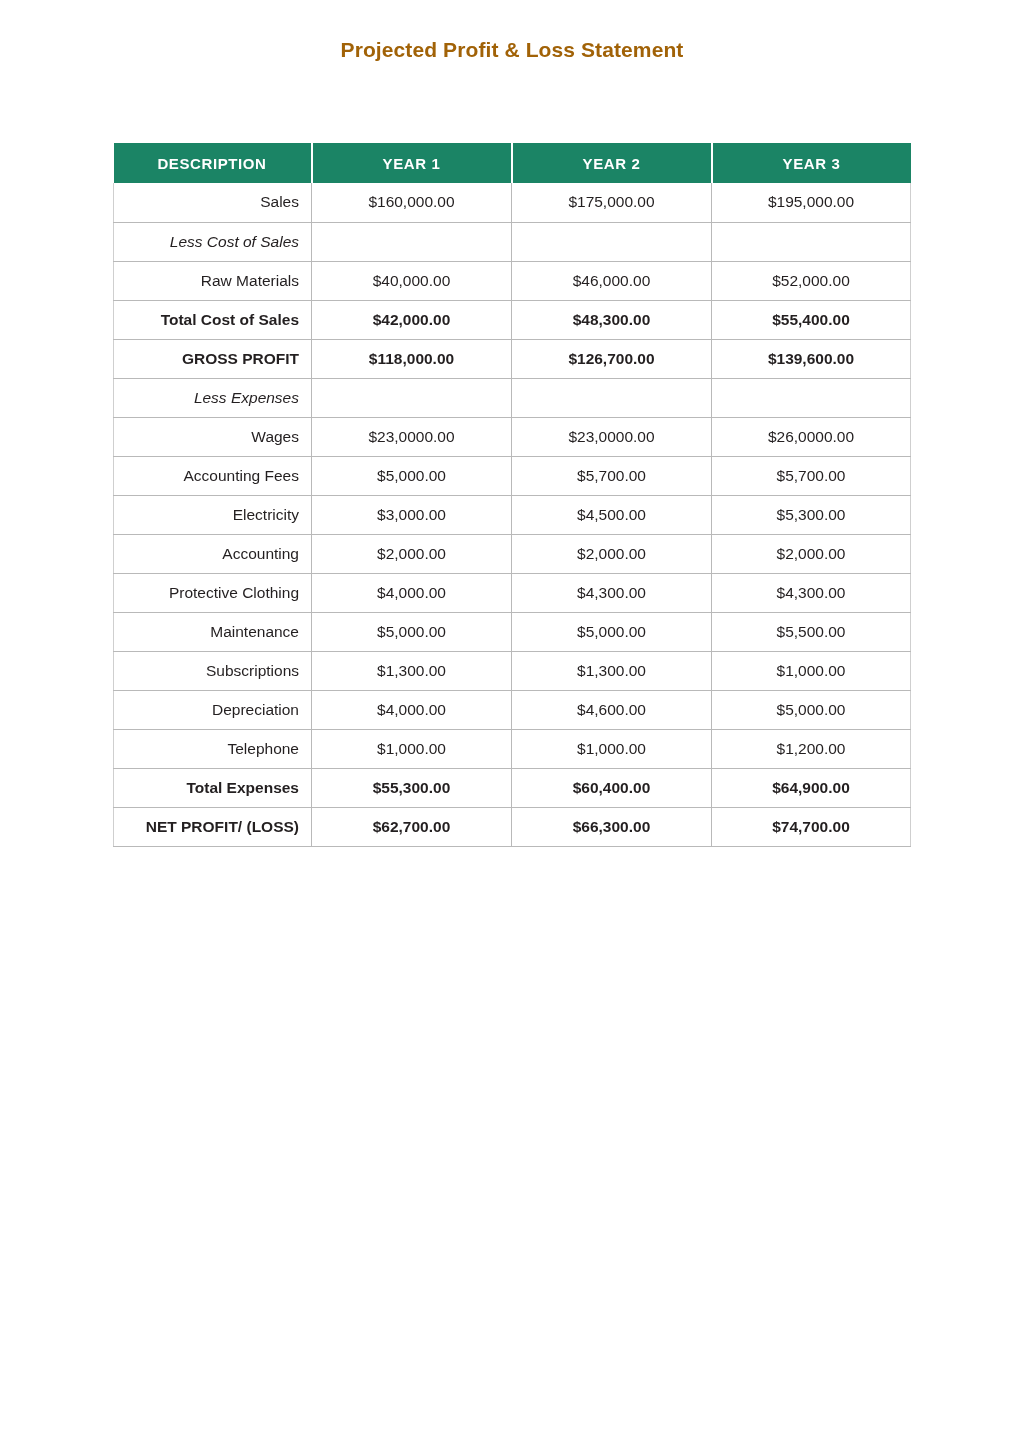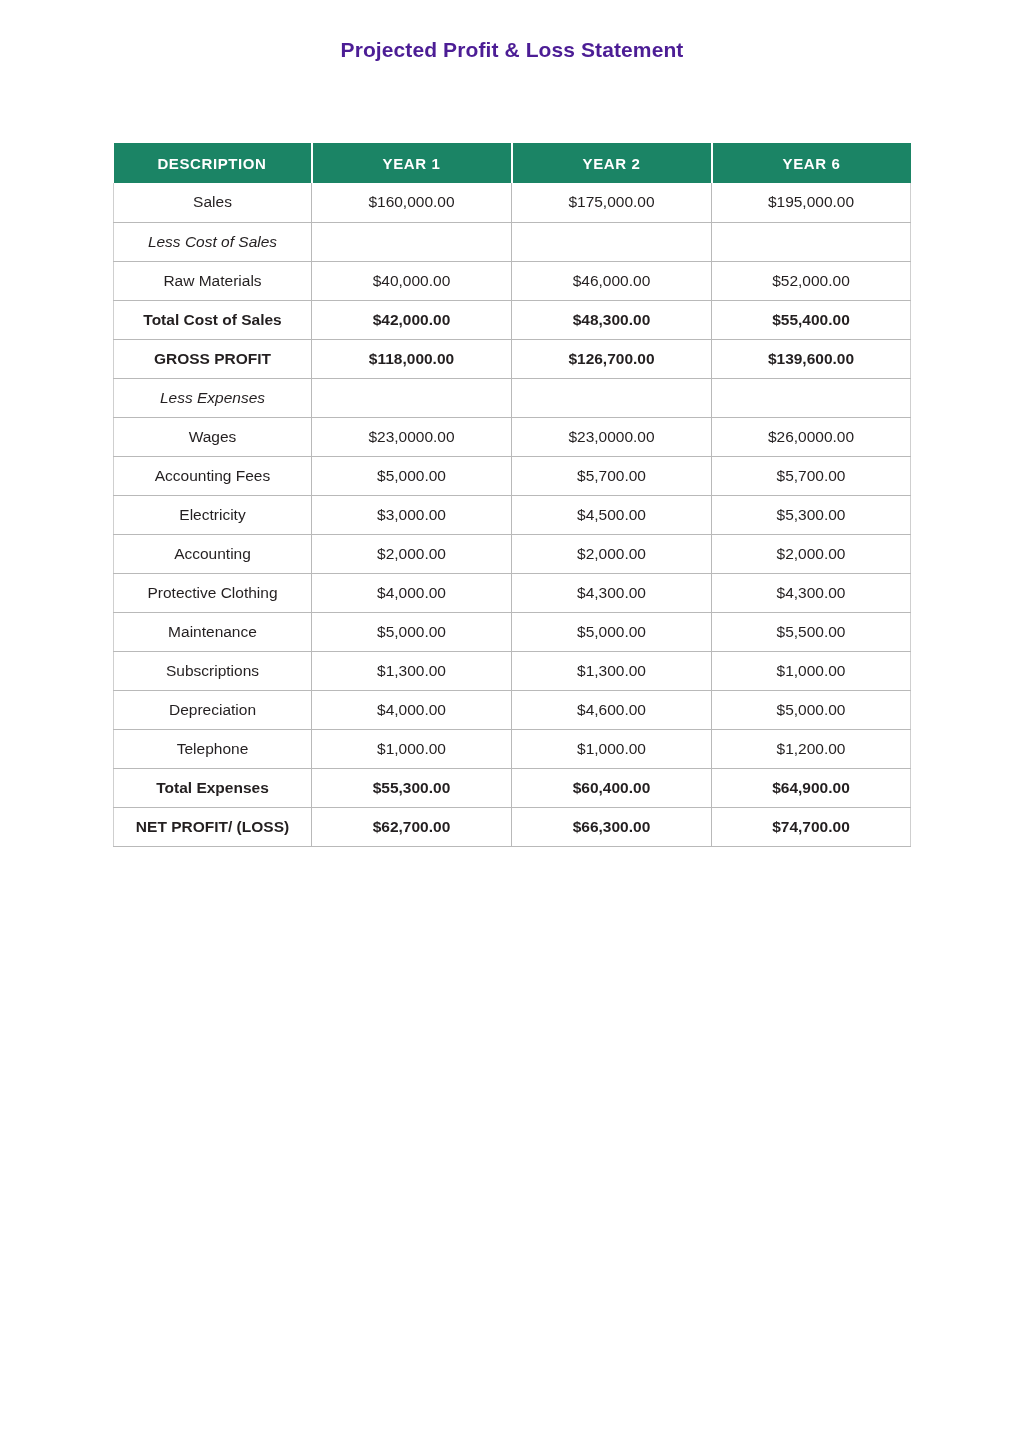--- a/index.html
+++ b/index.html
@@ -26,21 +26,21 @@
   
   .doc-title {
     position: absolute;
     top: 38px;
     left: 0;
     width: 1024px;
     text-align: center;
     font-size: 21px;
     font-weight: bold;
     letter-spacing: 0.1px;
-    color: #4c1d95;
+    color: #a16207;
   }
 
   
   .table-wrap {
     position: absolute;
     top: 143px;
     left: 113px;
     width: 797px;
   }
 
@@ -83,21 +83,21 @@
     height: 39px;
     padding: 0 12px;
     vertical-align: middle;
     box-sizing: border-box;
     border-bottom: 1px solid #b9b9b9;
     border-right: 1px solid #b9b9b9;
     color: #231f20;
     background: #ffffff;
   }
   tbody td.label {
-    text-align: center;
+    text-align: right;
     border-left: 1px solid #cfcfcf;
   }
   tbody td.amount {
     text-align: center;
   }
   tbody td:last-child {
     border-right: 1px solid #cfcfcf;
   }
 
   tbody tr.r-bold td {
@@ -121,21 +121,21 @@
         <col class="c-desc">
         <col class="c-y1">
         <col class="c-y2">
         <col class="c-y3">
       </colgroup>
       <thead>
         <tr>
           <th class="desc-head">DESCRIPTION</th>
           <th>YEAR 1</th>
           <th>YEAR 2</th>
-          <th>YEAR 6</th>
+          <th>YEAR 3</th>
         </tr>
       </thead>
       <tbody id="pl-body">
           <tr>
             <td class="label">Sales</td>
             <td class="amount">$160,000.00</td>
             <td class="amount">$175,000.00</td>
             <td class="amount">$195,000.00</td>
           </tr>
           <tr class="r-bolditalic">

